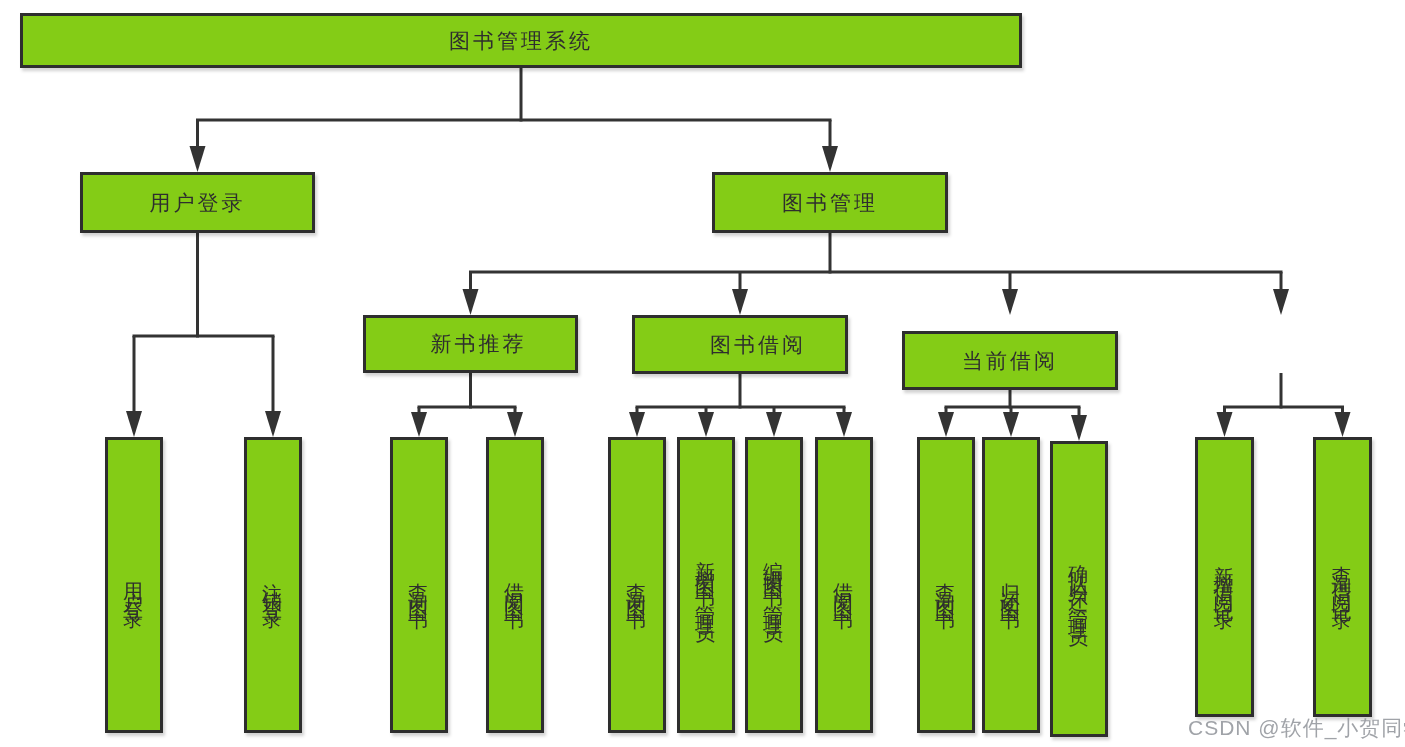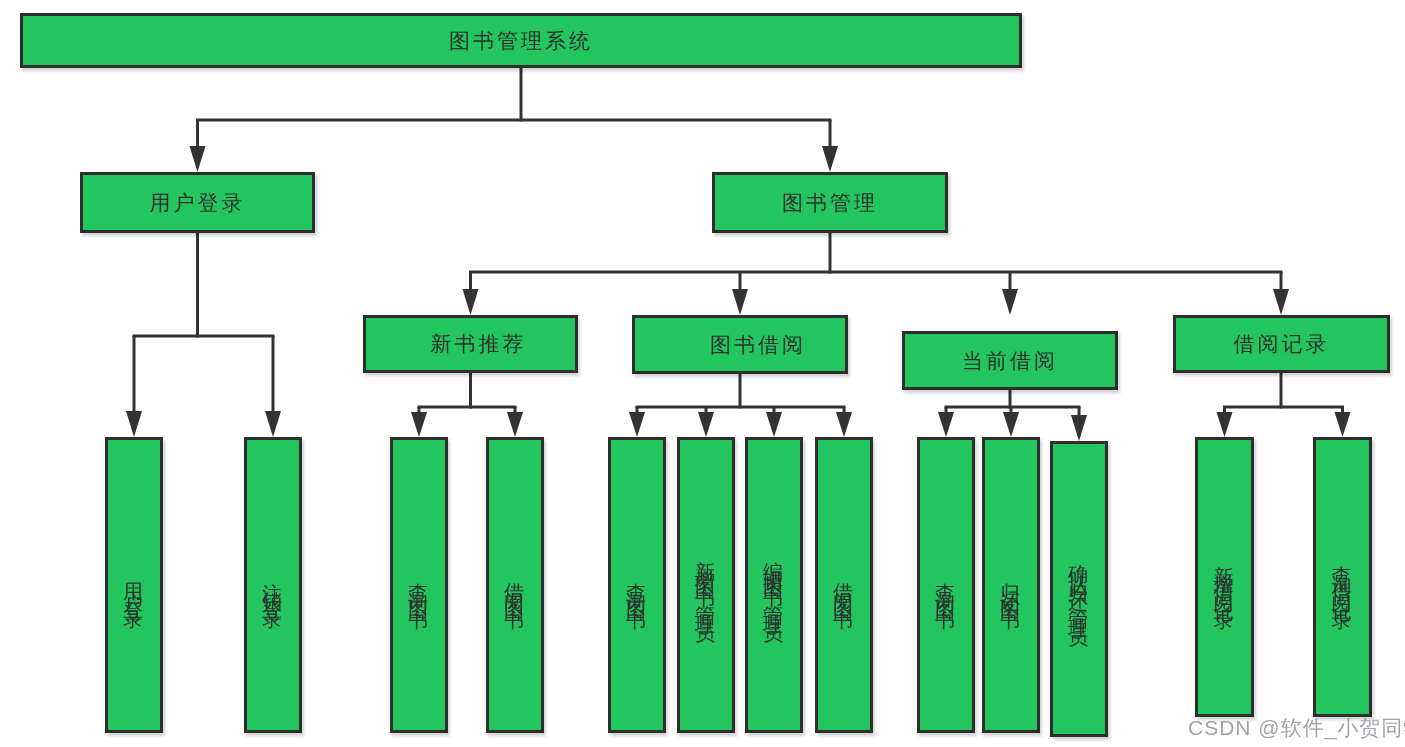--- a/index.html
+++ b/index.html
@@ -8,21 +8,21 @@
     width:1405px;height:747px;
     background:#ffffff;
     overflow:hidden;
     font-family:"Liberation Sans","DejaVu Sans",sans-serif;
   }
   .connectors{position:absolute;left:0;top:0;width:1405px;height:747px;z-index:1;}
   .connectors line{stroke:#333333;stroke-width:3;}
   .connectors polygon{fill:#333333;}
   .box{
     position:absolute;
-    background:#22c55e;
+    background:#84cc16;
     border:3px solid #2e2e2e;
     box-sizing:border-box;
     display:flex;align-items:center;justify-content:center;
     color:#2e2e2e;
     z-index:2;
     box-shadow:2px 3px 3px rgba(0,0,0,0.18);
   }
   .h{font-size:21px;letter-spacing:3px;font-weight:500;white-space:nowrap;}
   .v{
     writing-mode:vertical-rl;
@@ -108,21 +108,20 @@
   </svg>
 
   <div class="box h" style="left:20px;top:13px;width:1002px;height:55px;">图书管理系统</div>
 
   <div class="box h" style="left:80px;top:172px;width:235px;height:61px;">用户登录</div>
   <div class="box h" style="left:712px;top:172px;width:236px;height:61px;">图书管理</div>
 
   <div class="box h" style="left:363px;top:315px;width:215px;height:58px;padding-left:16px;">新书推荐</div>
   <div class="box h" style="left:632px;top:315px;width:216px;height:59px;padding-left:36px;">图书借阅</div>
   <div class="box h" style="left:902px;top:315px;width:216px;height:59px;margin-top:16px;">当前借阅</div>
-  <div class="box h" style="left:1173px;top:315px;width:217px;height:58px;">借阅记录</div>
 
   <div class="box v" style="left:105px;top:437px;width:58px;height:296px;">用户登录</div>
   <div class="box v" style="left:244px;top:437px;width:58px;height:296px;">注销登录</div>
 
   <div class="box v" style="left:390px;top:437px;width:58px;height:296px;">查询图书</div>
   <div class="box v" style="left:486px;top:437px;width:58px;height:296px;">借阅图书</div>
 
   <div class="box v" style="left:608px;top:437px;width:58px;height:296px;">查询图书</div>
   <div class="box v" style="left:677px;top:437px;width:58px;height:296px;">新增图书（管理员）</div>
   <div class="box v" style="left:745px;top:437px;width:58px;height:296px;">编辑图书（管理员）</div>

